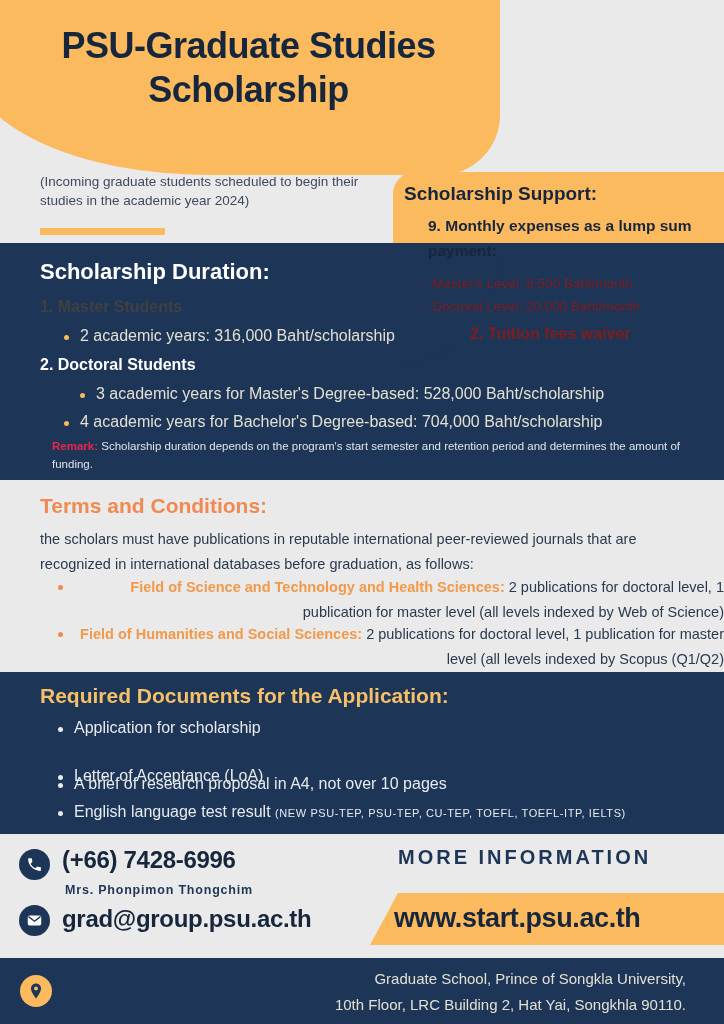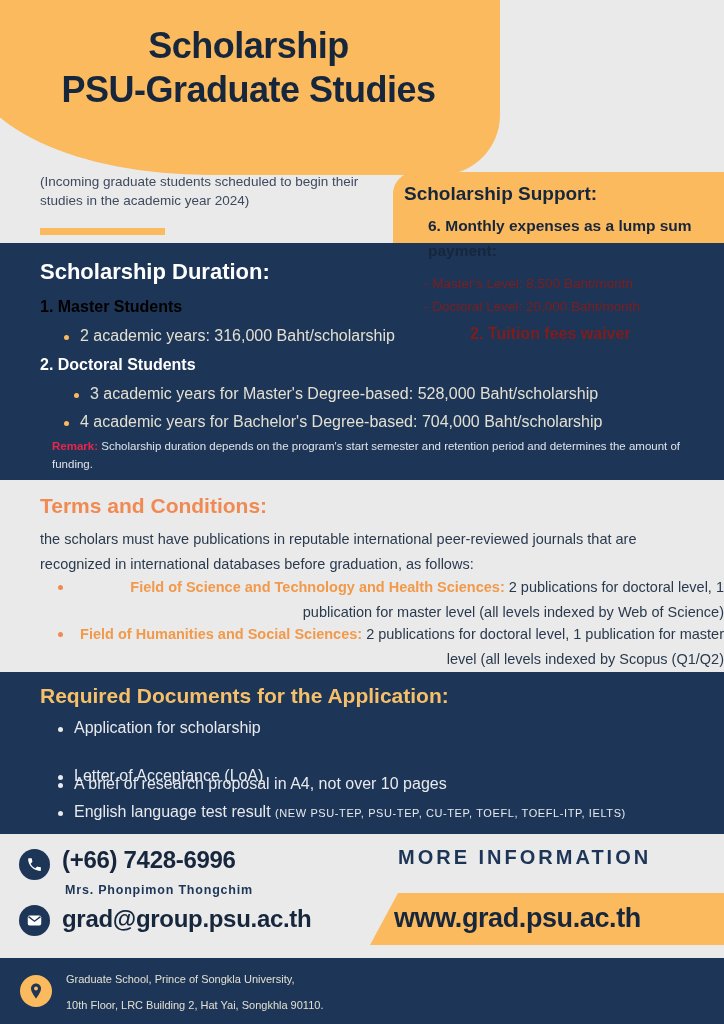--- a/index.html
+++ b/index.html
@@ -77,32 +77,32 @@
   .duration-nub{
     position:absolute;left:380px;top:243px;width:120px;height:120px;
     background:#1D3557;
     border-bottom-right-radius:100px 110px;
     z-index:5;
   }
   .duration-title{
     position:absolute;left:40px;top:259px;
     color:#FFFFFF;font-size:22px;font-weight:bold;z-index:7;
   }
-  .dur-h1{position:absolute;left:40px;top:298px;color:#000000;font-size:16px;font-weight:bold;z-index:7;}
+  .dur-h1{position:absolute;left:40px;top:298px;color:#404040;font-size:16px;font-weight:bold;z-index:7;}
   .dur-h2{position:absolute;left:40px;top:356px;color:#FFFFFF;font-size:16px;font-weight:bold;z-index:7;}
   .dur-li{
     position:absolute;color:#E3E0D2;font-size:16px;z-index:7;
     padding-left:18px;
   }
   .dur-li::before{
     content:"";position:absolute;left:2px;top:8px;width:5px;height:5px;
     border-radius:50%;background:#FBBA5E;
   }
   .dur-li-a{left:62px;top:327px;}
-  .dur-li-b{left:72px;top:385px;}
+  .dur-li-b{left:78px;top:385px;}
   .dur-li-c{left:62px;top:413px;}
   .remark{
     position:absolute;left:52px;top:437px;width:672px;
     color:#DFE3E8;font-size:11.5px;line-height:18px;z-index:7;
   }
   .remark b{color:#E8264B;}
 
   
   .terms-wrap{position:absolute;left:0;top:480px;width:724px;height:192px;background:#EAEAEA;z-index:4;}
   .terms-title{
@@ -181,41 +181,41 @@
   }
 
   
   .addr-panel{position:absolute;left:0;top:958px;width:724px;height:66px;background:#1D3557;z-index:4;}
   .ico-pin{
     position:absolute;left:20px;top:975px;width:32px;height:32px;border-radius:50%;
     background:#FBBA5E;z-index:6;display:flex;align-items:center;justify-content:center;
   }
   .addr-text{
     position:absolute;left:66px;top:966px;width:620px;
-    color:#E3E0D2;font-size:11px;line-height:26px;z-index:6;
+    color:#E3E0D2;font-size:15px;line-height:26px;z-index:6;text-align:right;
   }
 </style>
 </head>
 <body>
 
 <div class="poster">
 
   <div class="header-blob"></div>
   <div class="header-blob-sq"></div>
   <div class="poster-title">
+    <div>PSU-Graduate Studies</div>
     <div>Scholarship</div>
-    <div>PSU-Graduate Studies</div>
   </div>
 
   <div class="subtitle">(Incoming graduate students scheduled to begin their studies in the academic year 2024)</div>
   <div class="subtitle-rule"></div>
 
   <div class="support-panel"></div>
   <div class="support-title">Scholarship Support:</div>
-  <div class="support-item1">6. Monthly expenses as a lump sum payment:</div>
+  <div class="support-item1">9. Monthly expenses as a lump sum payment:</div>
   <div class="support-sub">
     <div>- Master's Level: 8,500 Baht/month</div>
     <div>- Doctoral Level: 20,000 Baht/month</div>
   </div>
   <div class="support-item2">2. Tuition fees waiver</div>
 
   <div class="duration-panel"></div>
   <div class="duration-nub"></div>
   <div class="duration-title">Scholarship Duration:</div>
   <div class="dur-h1">1. Master Students</div>
@@ -251,21 +251,21 @@
   <div class="ico-circle ico-mail">
     <svg width="17" height="17" viewBox="0 0 24 24" fill="none" stroke="#FFFFFF" stroke-width="2" aria-hidden="true">
         <rect x="2.5" y="5" width="19" height="14" rx="2.5" fill="#FFFFFF" stroke="none"></rect>
         <path d="M3.5 6.5l8.5 6.5 8.5-6.5" stroke="#1D3557" stroke-width="2" fill="none"></path>
       </svg>
   </div>
   <div class="mail-text">grad@group.psu.ac.th</div>
 
   <div class="more-info">MORE INFORMATION</div>
   <div class="url-banner"></div>
-  <div class="url-text">www.grad.psu.ac.th</div>
+  <div class="url-text">www.start.psu.ac.th</div>
 
   <div class="addr-panel"></div>
   <div class="ico-pin">
     <svg width="18" height="18" viewBox="0 0 24 24" fill="#1D3557" aria-hidden="true">
         <path d="M12 2C8.3 2 5.3 5 5.3 8.7c0 5 6.7 13.3 6.7 13.3s6.7-8.3 6.7-13.3C18.7 5 15.7 2 12 2z"></path>
         <circle cx="12" cy="8.7" r="2.6" fill="#FBBA5E"></circle>
       </svg>
   </div>
   <div class="addr-text">
     <div>Graduate School, Prince of Songkla University,</div>

